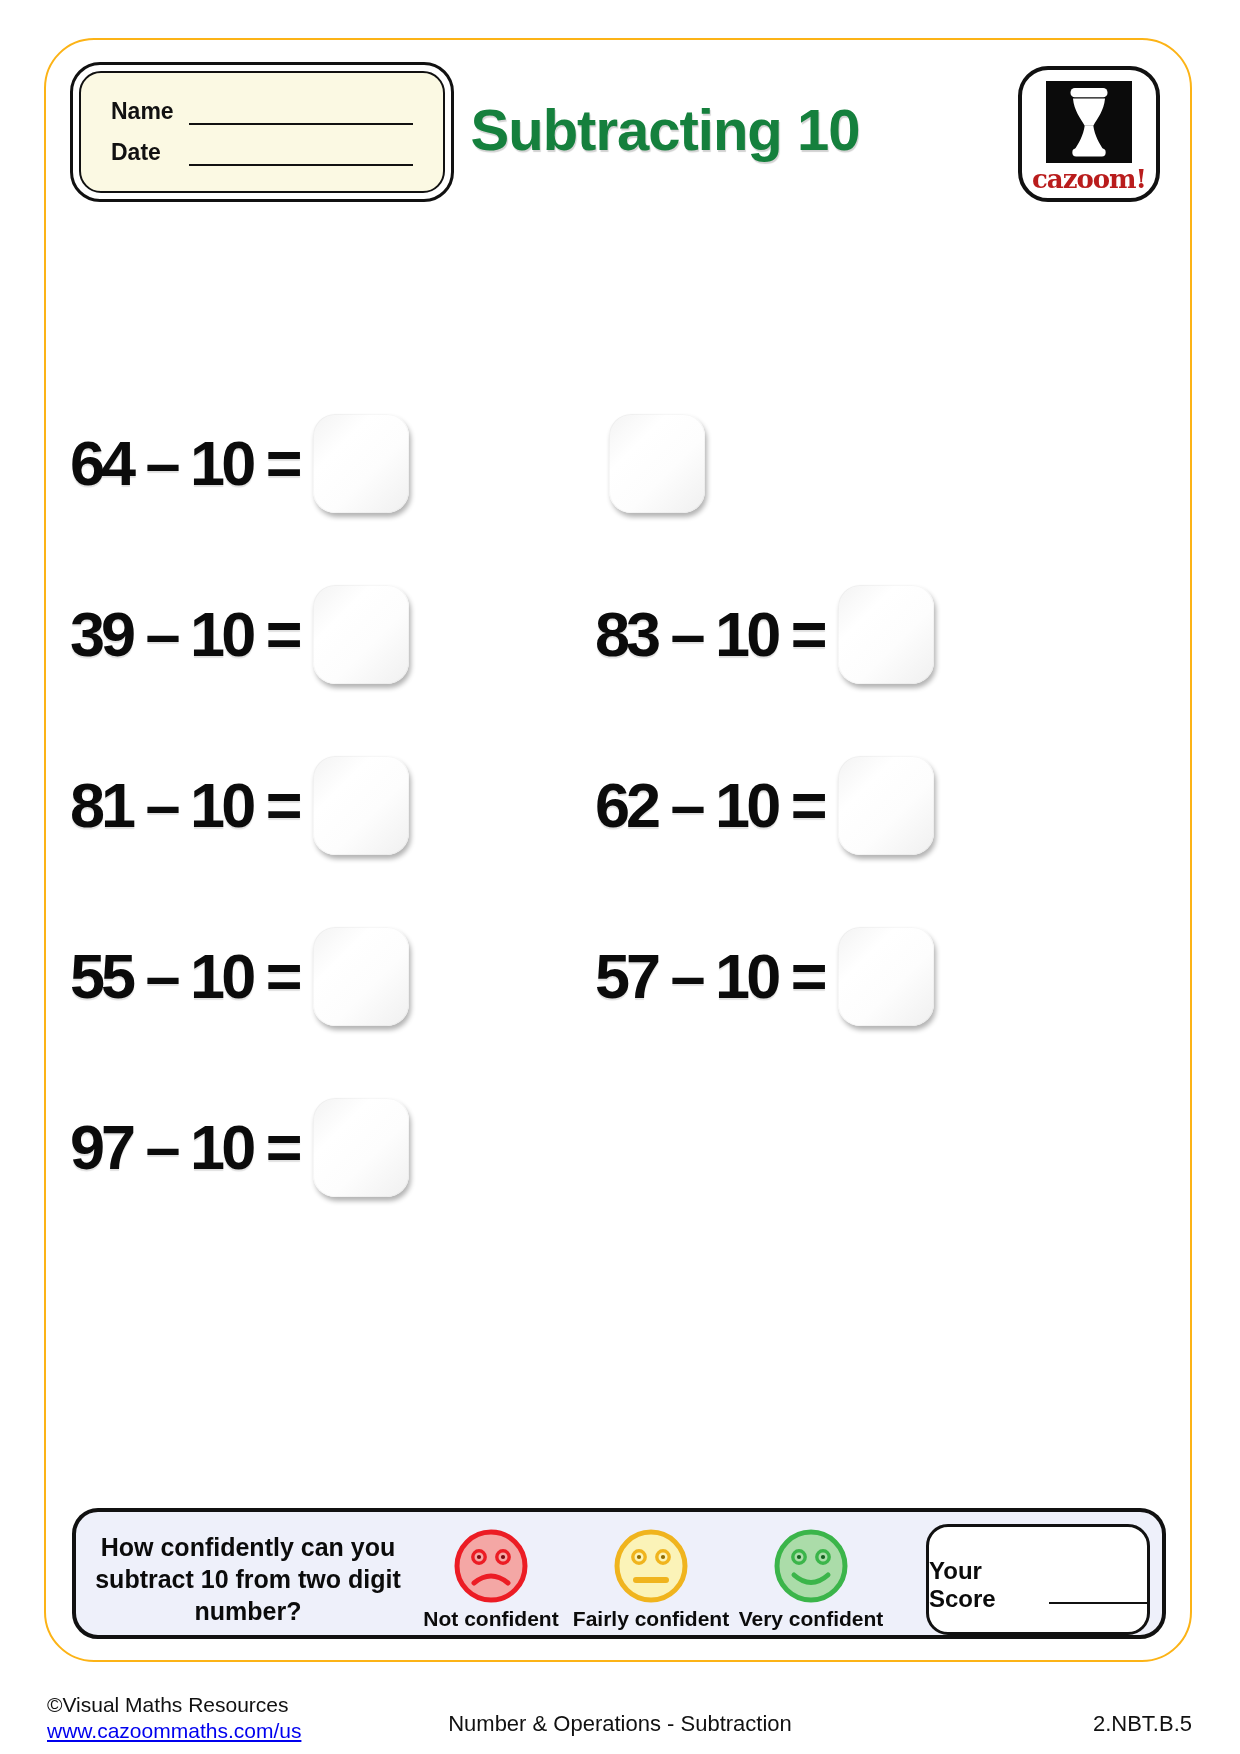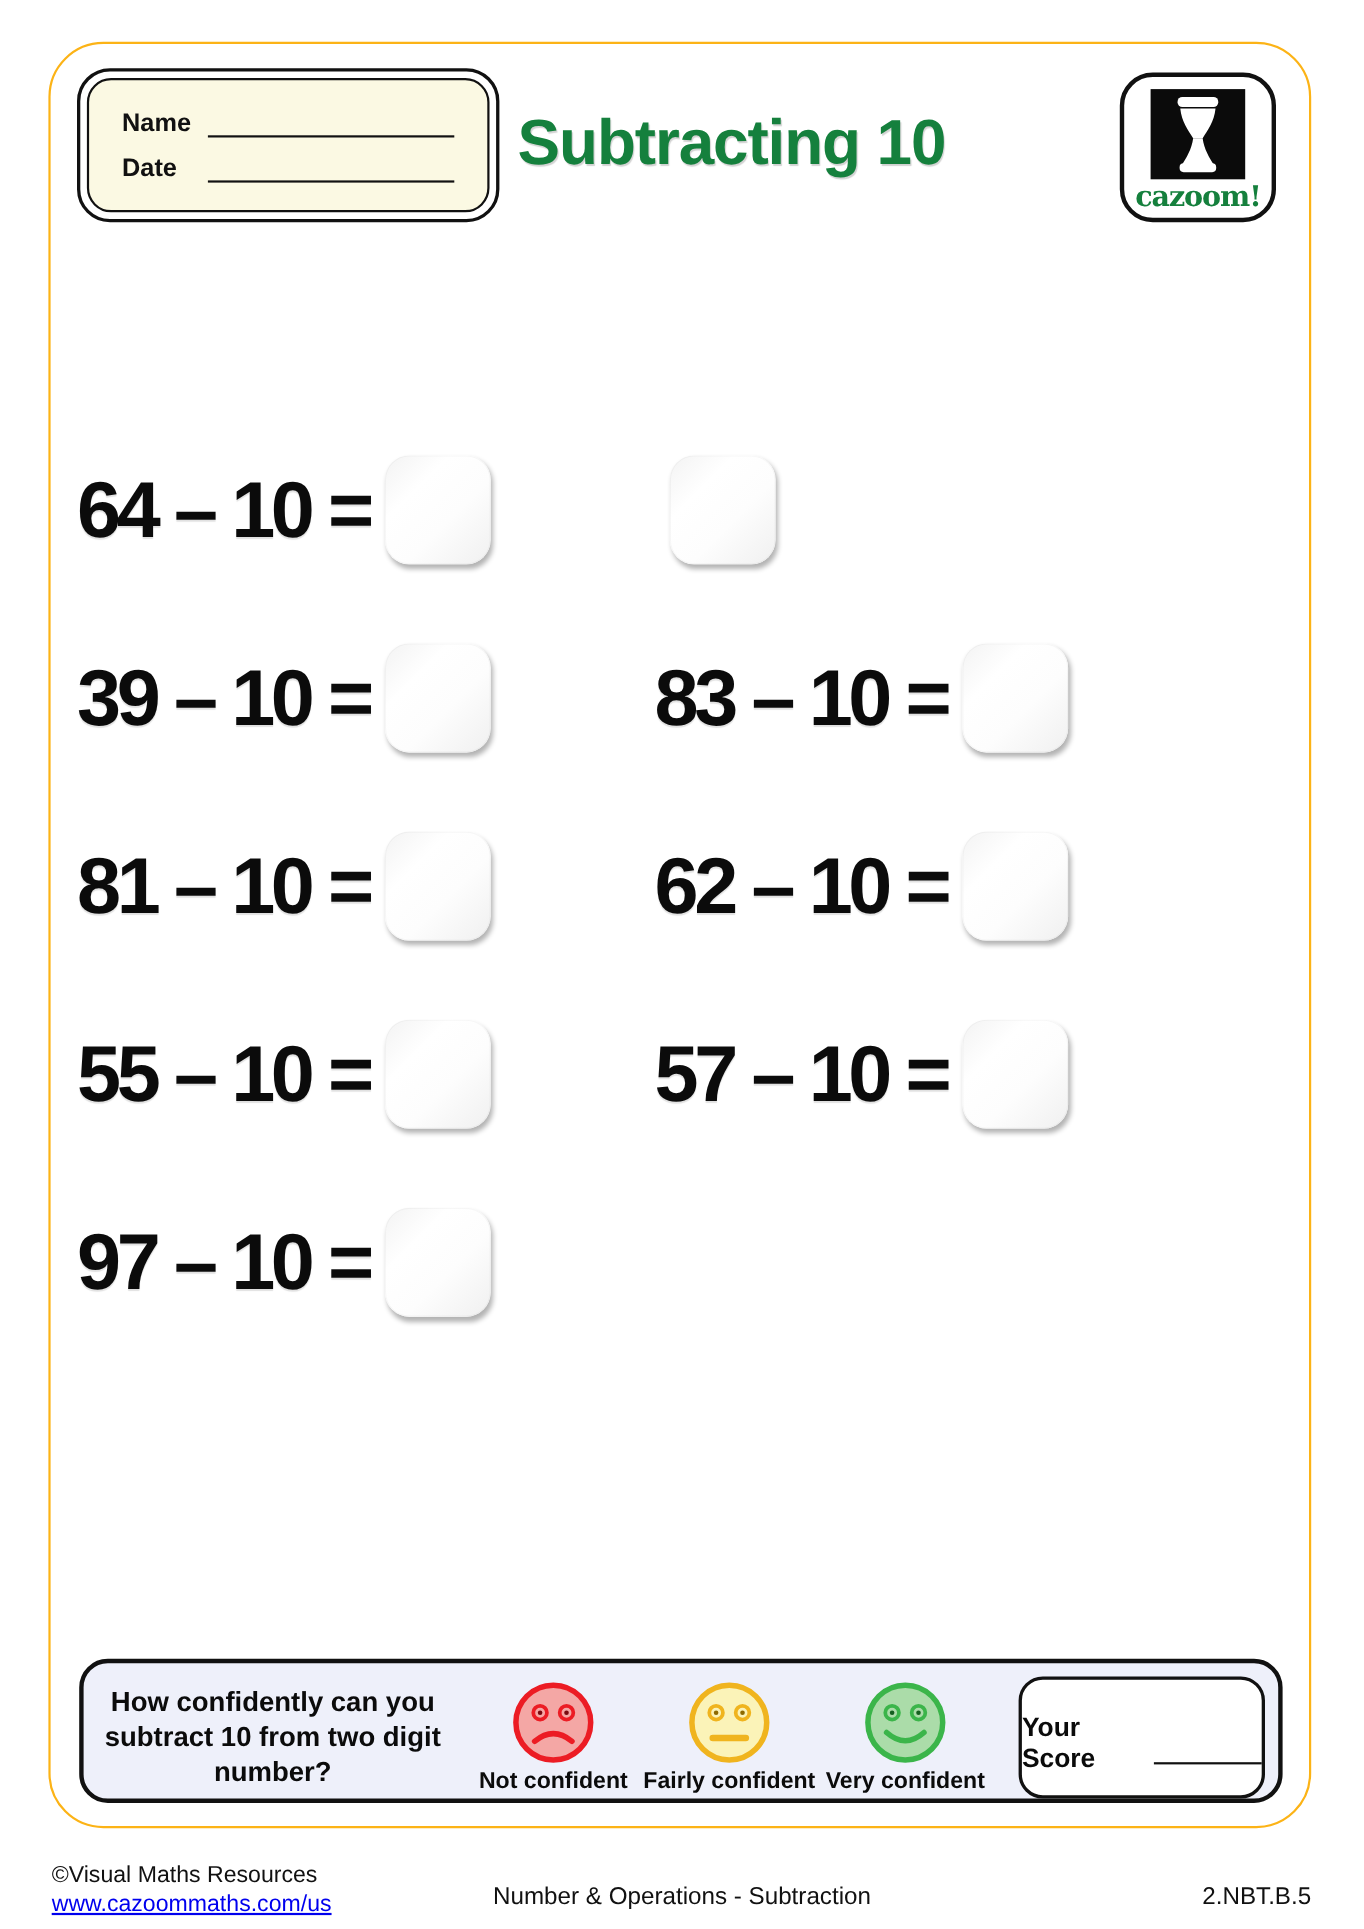--- a/index.html
+++ b/index.html
@@ -25,39 +25,39 @@
     font-size:58px; font-weight:bold; color:#15803d; letter-spacing:-1px;
     text-shadow:1px 2px 1px rgba(0,0,0,0.18); white-space:nowrap; }
 
   
   .logo { position:absolute; left:1018px; top:66px; width:142px; height:136px;
     border:4px solid #111; border-radius:30px; background:#fff;
     display:flex; flex-direction:column; align-items:center; padding-top:11px; }
   .logo-drum { width:86px; height:82px; background:#0b0b0b; display:flex;
     align-items:center; justify-content:center; }
   .logo-word { font-family:"DejaVu Serif", serif; font-weight:bold; font-size:26px;
-    letter-spacing:-1px; color:#15803d; margin-top:1px; }
+    letter-spacing:-1px; color:#b91c1c; margin-top:1px; }
 
   
   .problems { position:absolute; left:70px; top:378px; width:1100px;
     display:grid; grid-template-columns:525px 1fr; grid-auto-rows:171px; align-items:center; }
   .problem { display:flex; align-items:center; }
-  .expression { font-size:72px; font-weight:bold; color:#0b0b0b; letter-spacing:-4px;
+  .expression { font-size:63px; font-weight:bold; color:#0b0b0b; letter-spacing:-4px;
     line-height:1; white-space:nowrap; text-shadow:0 2px 1px rgba(0,0,0,0.12); }
   .answer-box { width:96px; height:99px; margin-left:14px; border-radius:22px; flex:none;
     background:linear-gradient(135deg,#f3f3f3 0%,#ffffff 30%,#fdfdfd 60%,#f0f0f0 100%);
     box-shadow:2px 4px 5px rgba(0,0,0,0.30), inset 0 0 0 1px rgba(0,0,0,0.03); }
 
   
   .confidence { position:absolute; left:72px; top:1508px; width:1094px; height:131px;
     border:4px solid #111; border-radius:26px; background:#EEF0FA;
     display:flex; align-items:center; padding:11px 12px 0 18px; }
   .question { width:308px; text-align:center; font-weight:bold; font-size:25px;
     line-height:1.28; color:#0b0b0b; flex:none; }
-  .faces { display:flex; margin-left:26px; gap:10px; }
+  .faces { display:flex; margin-left:14px; gap:10px; }
   .face-option { display:flex; flex-direction:column; align-items:center; width:150px; }
   .face-option svg { flex:none; }
   .face-label { font-weight:bold; font-size:21px; color:#0b0b0b; margin-top:3px; white-space:nowrap; }
   .score-box { margin-left:auto; width:224px; height:111px; background:#fff;
     border:3.5px solid #111; border-radius:22px; display:flex; flex-direction:row;
     align-items:center; padding-top:12px; }
   .score-title { font-weight:bold; font-size:24px; color:#0b0b0b; }
   .score-line { width:104px; border-bottom:2.5px solid #111; height:38px; }
 
   

